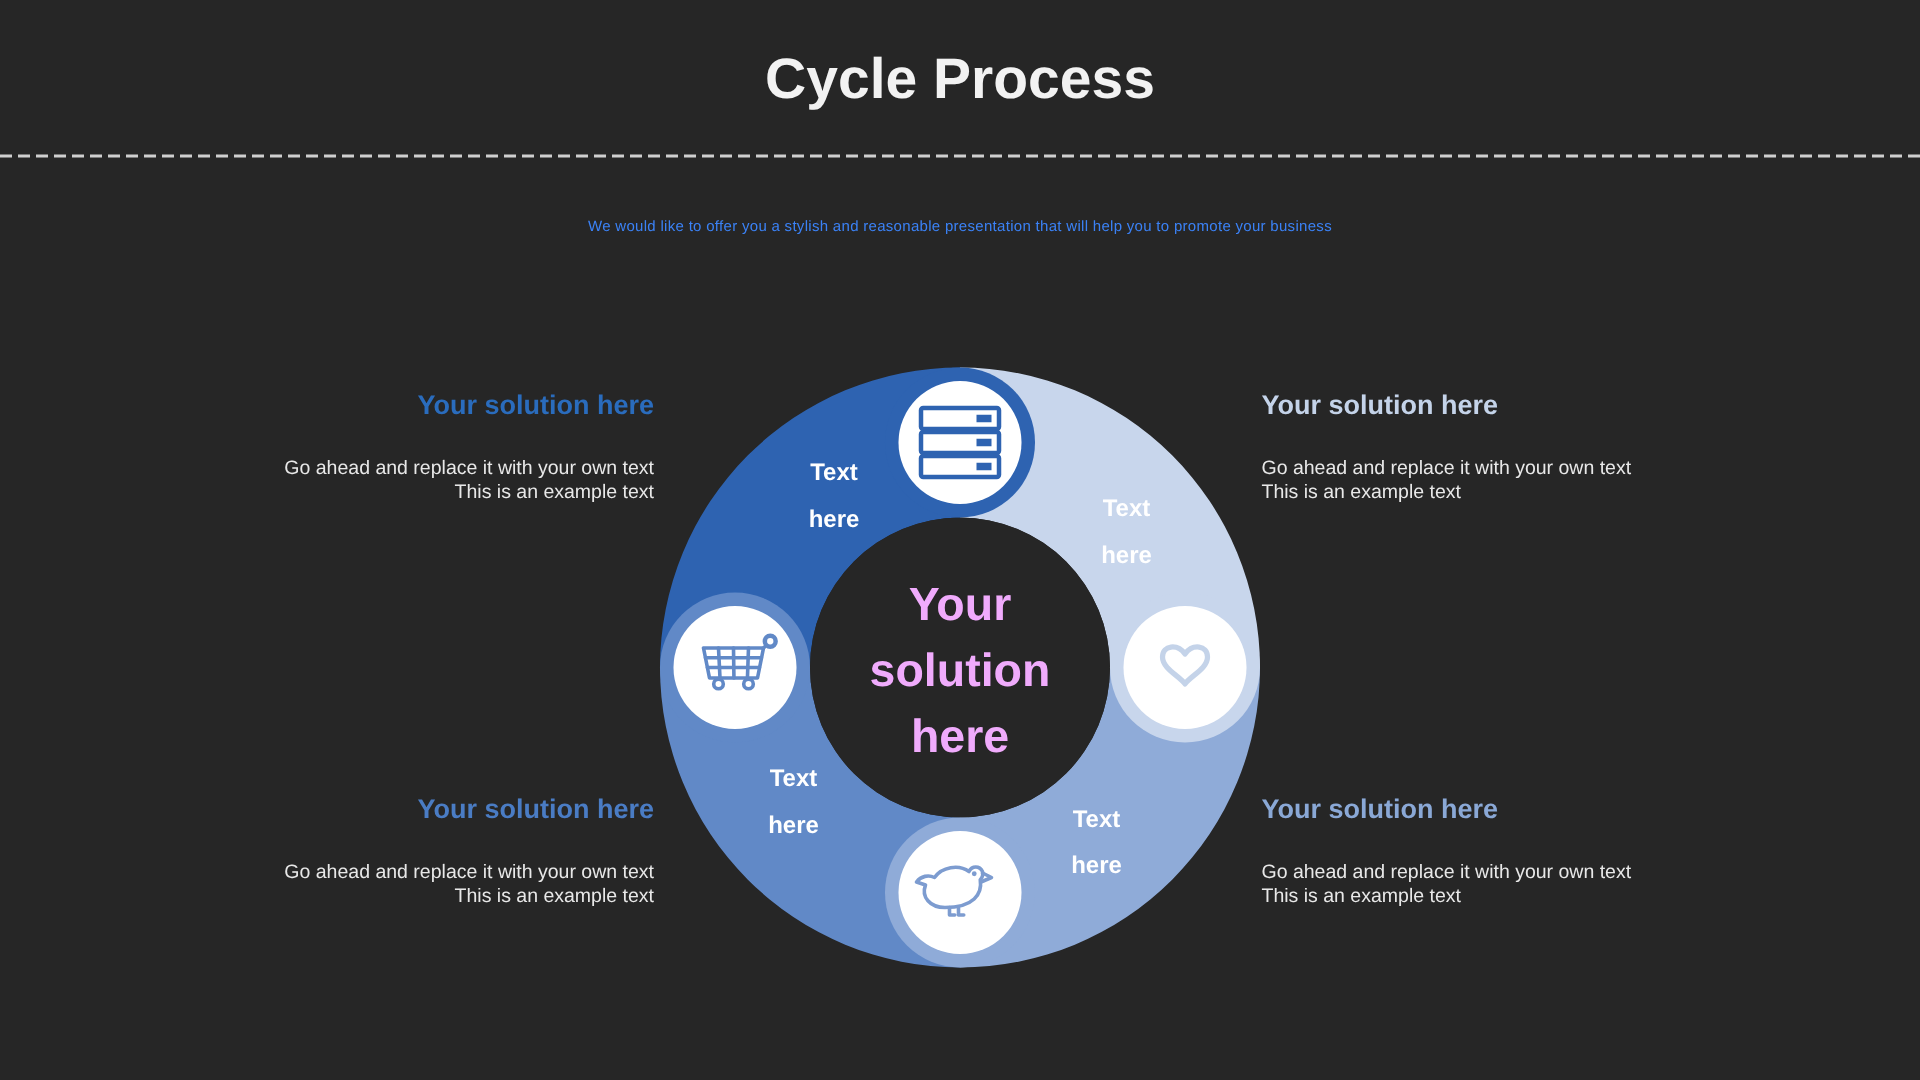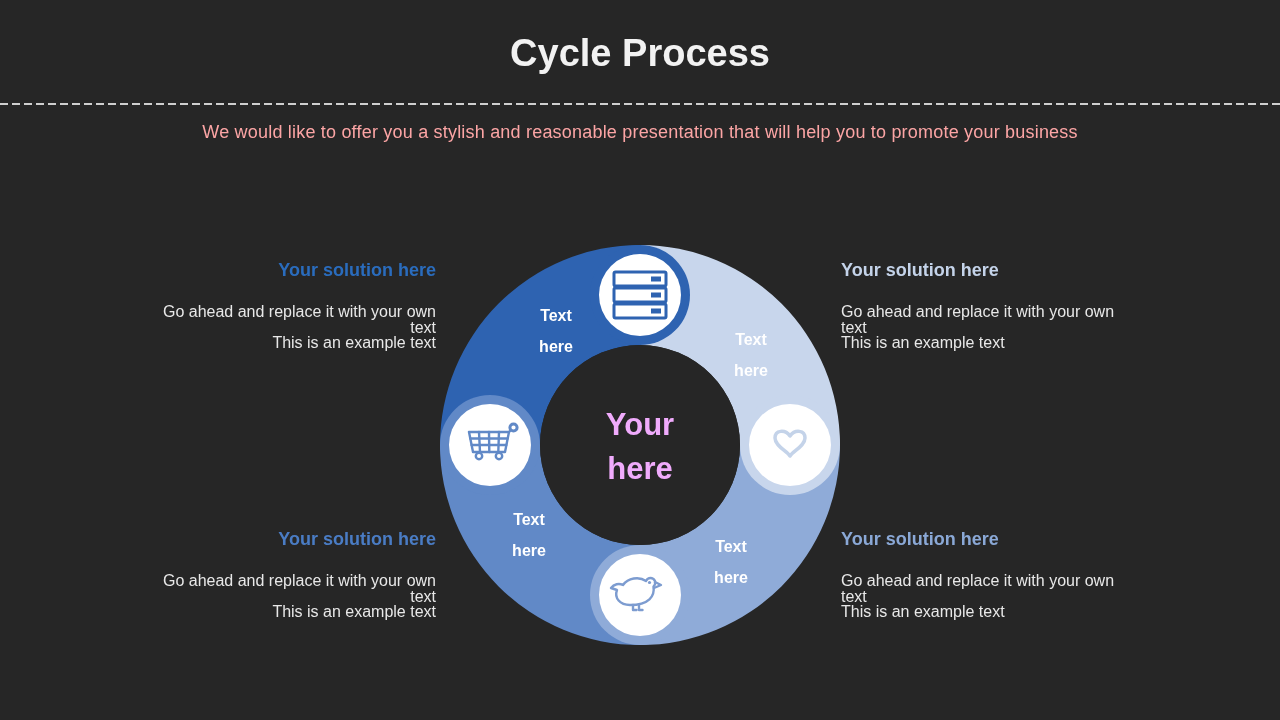--- a/index.html
+++ b/index.html
@@ -3,40 +3,40 @@
 <meta charset="utf-8">
 <style>
   html,body{margin:0;padding:0;}
   body{background:#1b1b1b;font-family:"Liberation Sans", sans-serif;}
   .slide{position:relative;width:1280px;height:720px;background:#262626;overflow:hidden;text-decoration:underline;}
 
   .title{position:absolute;top:32px;left:0;width:1280px;text-align:center;
          font-size:38px;line-height:42px;font-weight:bold;color:#f2f2f2;letter-spacing:0px;}
   .dashed-divider{position:absolute;top:103px;left:0;width:1280px;height:2px;
          background:repeating-linear-gradient(90deg,#cfcfcf 0 8px,transparent 8px 12px);}
-  .subtitle{position:absolute;top:124px;left:0;width:1280px;text-align:center;
-         font-size:18px;line-height:16px;color:#fca5a5;letter-spacing:0.2px;}
+  .subtitle{position:absolute;top:144px;left:0;width:1280px;text-align:center;
+         font-size:10px;line-height:16px;color:#3b82f6;letter-spacing:0.2px;}
 
   .diagram-svg{position:absolute;left:430px;top:235px;width:420px;height:420px;}
 
   .seg-label{position:absolute;transform:translate(-50%,-50%);text-align:center;
          color:#ffffff;font-weight:bold;font-size:16px;line-height:31px;white-space:nowrap;}
   .seg-label span{display:block;}
   .seg-label.tl{left:556px;top:331px;}
   .seg-label.tr{left:751px;top:355px;}
   .seg-label.bl{left:529px;top:535px;}
   .seg-label.br{left:731px;top:562px;}
 
   .center-text{position:absolute;left:640px;top:447px;transform:translate(-50%,-50%);
          text-align:center;color:#f0abfc;font-weight:bold;font-size:31px;line-height:44px;white-space:nowrap;}
   .center-text span{display:block;}
 
   .solution-block{position:absolute;width:300px;}
   .solution-block h2{margin:0;font-size:18px;line-height:34px;font-weight:bold;}
-  .solution-block .body{margin-top:17px;font-size:16px;line-height:15.5px;color:#e8e8e8;}
+  .solution-block .body{margin-top:17px;font-size:13px;line-height:15.5px;color:#e8e8e8;}
   .solution-block .body span{display:block;}
   .block-tl{left:136px;top:253px;text-align:right;}
   .block-tr{left:841px;top:253px;text-align:left;}
   .block-bl{left:136px;top:522px;text-align:right;}
   .block-br{left:841px;top:522px;text-align:left;}
   .block-tl h2{color:#2a6cbd;}
   .block-tr h2{color:#c4d3e9;}
   .block-bl h2{color:#4a7cc4;}
   .block-br h2{color:#8aa8d6;}
 </style>
@@ -111,20 +111,21 @@
     <span>Text</span>
     <span>here</span>
   </div>
   <div class="seg-label br">
     <span>Text</span>
     <span>here</span>
   </div>
 
   <div class="center-text">
     <span>Your</span>
+    <span>solution</span>
     <span>here</span>
   </div>
 
   <div class="solution-block block-tl">
     <h2>Your solution here</h2>
     <div class="body">
       <span>Go ahead and replace it with your own text</span>
       <span>This is an example text</span>
     </div>
   </div>

